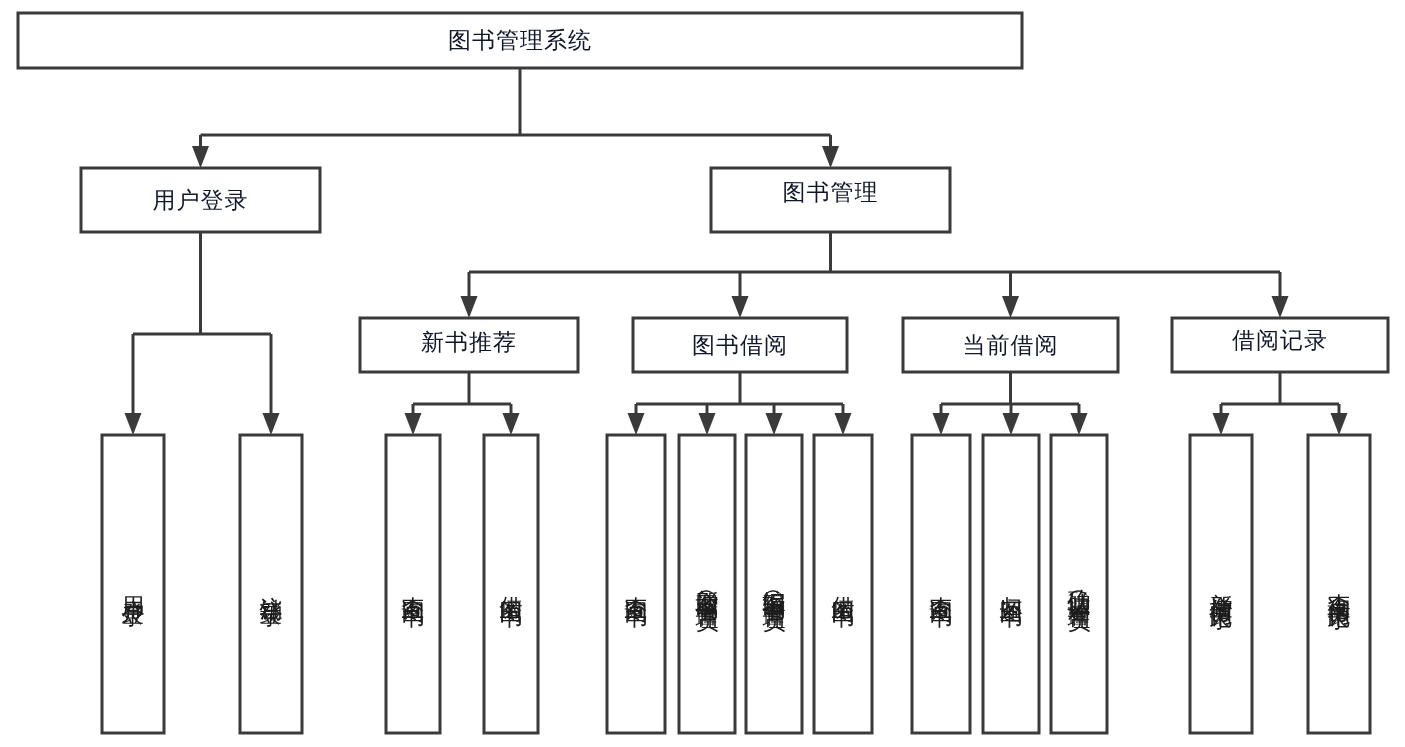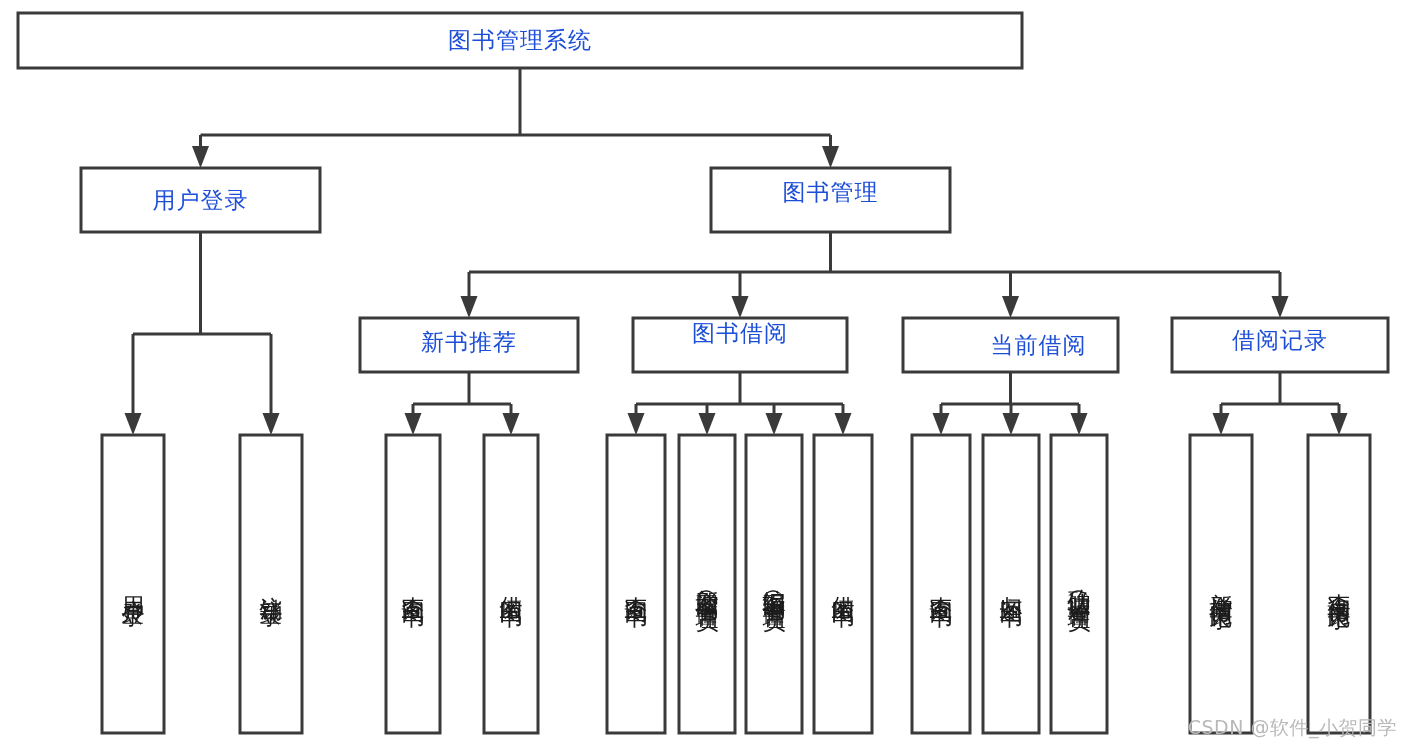--- a/index.html
+++ b/index.html
@@ -62,21 +62,21 @@
   .hlabel-wrap {
     position: absolute;
     display: flex;
     align-items: center;
     justify-content: center;
     pointer-events: none;
   }
   .hlabel-text {
     font-family: "DejaVu Sans", "Liberation Sans", sans-serif;
     font-size: 23px;
-    color: #1d4ed8;
+    color: #0f172a;
     letter-spacing: 1px;
     white-space: nowrap;
     text-align: right;
   }
   .watermark {
     position: absolute;
     right: 8px;
     bottom: 6px;
     font-family: "DejaVu Sans", "Liberation Sans", sans-serif;
     font-size: 19px;
@@ -187,24 +187,24 @@
       </div>
       <div class="hlabel-wrap" style="left: 81px; top: 168px; width: 239px; height: 64px;">
         <div class="hlabel-text">用户登录</div>
       </div>
       <div class="hlabel-wrap" style="left: 711px; top: 160px; width: 239px; height: 64px;">
         <div class="hlabel-text">图书管理</div>
       </div>
       <div class="hlabel-wrap" style="left: 360px; top: 308px; width: 218px; height: 68px;">
         <div class="hlabel-text">新书推荐</div>
       </div>
-      <div class="hlabel-wrap" style="left: 633px; top: 306px; width: 214px; height: 54px;">
+      <div class="hlabel-wrap" style="left: 633px; top: 318px; width: 214px; height: 54px;">
         <div class="hlabel-text">图书借阅</div>
       </div>
-      <div class="hlabel-wrap" style="left: 903px; top: 318px; width: 215px; height: 54px; margin-left: 28px;">
+      <div class="hlabel-wrap" style="left: 903px; top: 318px; width: 215px; height: 54px;">
         <div class="hlabel-text">当前借阅</div>
       </div>
       <div class="hlabel-wrap" style="left: 1172px; top: 318px; width: 216px; height: 45px;">
         <div class="hlabel-text">借阅记录</div>
       </div>
       <div class="vlabel-wrap" style="left: 102px; top: 435px; width: 62px; height: 298px;">
         <div class="vlabel-text">用户登录</div>
       </div>
       <div class="vlabel-wrap" style="left: 240px; top: 435px; width: 62px; height: 298px;">
         <div class="vlabel-text">注销登录</div>
@@ -236,14 +236,13 @@
       <div class="vlabel-wrap" style="left: 1051px; top: 435px; width: 56px; height: 298px;">
         <div class="vlabel-text">确认归还（管理员）</div>
       </div>
       <div class="vlabel-wrap" style="left: 1190px; top: 435px; width: 62px; height: 298px;">
         <div class="vlabel-text">新增借阅记录</div>
       </div>
       <div class="vlabel-wrap" style="left: 1308px; top: 435px; width: 62px; height: 298px;">
         <div class="vlabel-text">查询借阅记录</div>
       </div>
     </div>
-  <div class="watermark">CSDN @软件_小贺同学</div>
 </div>
 
 </body></html>

